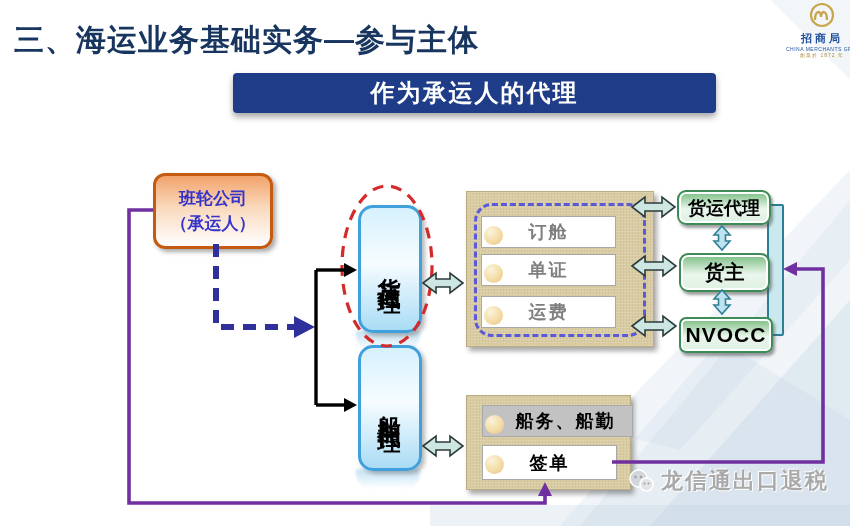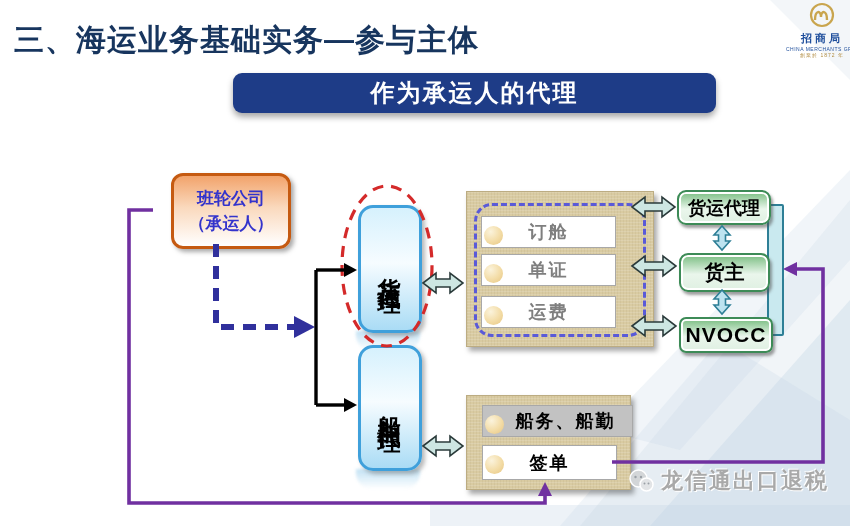--- a/index.html
+++ b/index.html
@@ -16,26 +16,26 @@
   
   .logo{position:absolute;right:-8px;top:2px;width:72px;text-align:center;z-index:2;}
   .logo .mark{display:block;margin:0 auto;}
   .logo .cn{font-family:Liberation Mono, monospace;font-weight:bold;color:#1E4E9C;
             font-size:11px;letter-spacing:3px;white-space:nowrap;}
   .logo .en{font-size:5px;color:#1E4E9C;letter-spacing:0.5px;white-space:nowrap;}
   .logo .since{font-size:5px;color:#B08A3E;letter-spacing:1px;white-space:nowrap;}
 
   
   .banner{position:absolute;left:233px;top:73px;width:483px;height:40px;background:#1E3C87;
-          border-radius:9px;display:flex;align-items:center;justify-content:center;
+          border-radius:4px;display:flex;align-items:center;justify-content:center;
           box-shadow:0 4px 6px rgba(0,0,0,.35);z-index:2;}
   .banner span{color:#ffffff;font-size:24px;font-weight:bold;letter-spacing:2px;}
 
   
-  .liner-box{position:absolute;left:171px;top:173px;width:114px;height:70px;
+  .liner-box{position:absolute;left:153px;top:173px;width:114px;height:70px;
              border:3px solid #C55A11;border-radius:12px;
              background:linear-gradient(180deg,#F2A36B 0%,#FAD9BD 45%,#ffffff 100%);
              box-shadow:3px 3px 4px rgba(90,90,90,.5);
              display:flex;flex-direction:column;align-items:center;justify-content:center;z-index:2;}
   .liner-box div{color:#3333CC;font-weight:bold;font-size:17px;line-height:1.5;white-space:nowrap;}
 
   
   .vbox{position:absolute;width:58px;border:3px solid #3FA0DB;border-radius:15px;
         background:linear-gradient(180deg,#d6f1fd 0%,#f6fcff 45%,#aadcf5 100%);
         box-shadow:3px 3px 4px rgba(100,100,100,.45);

